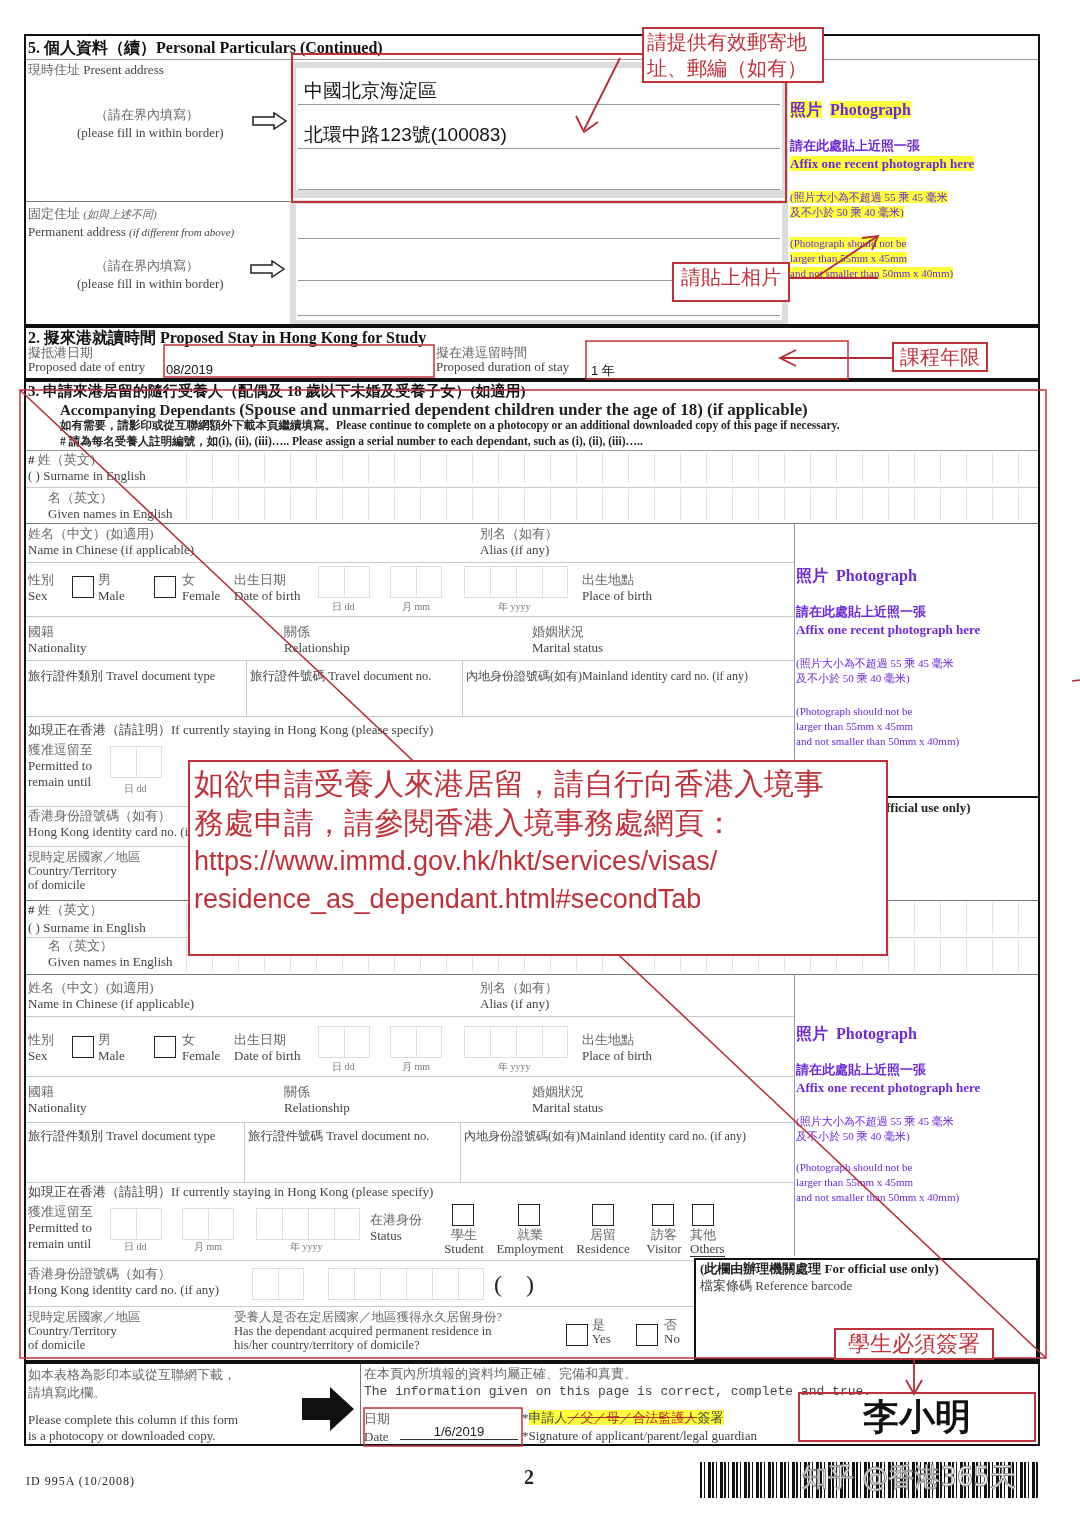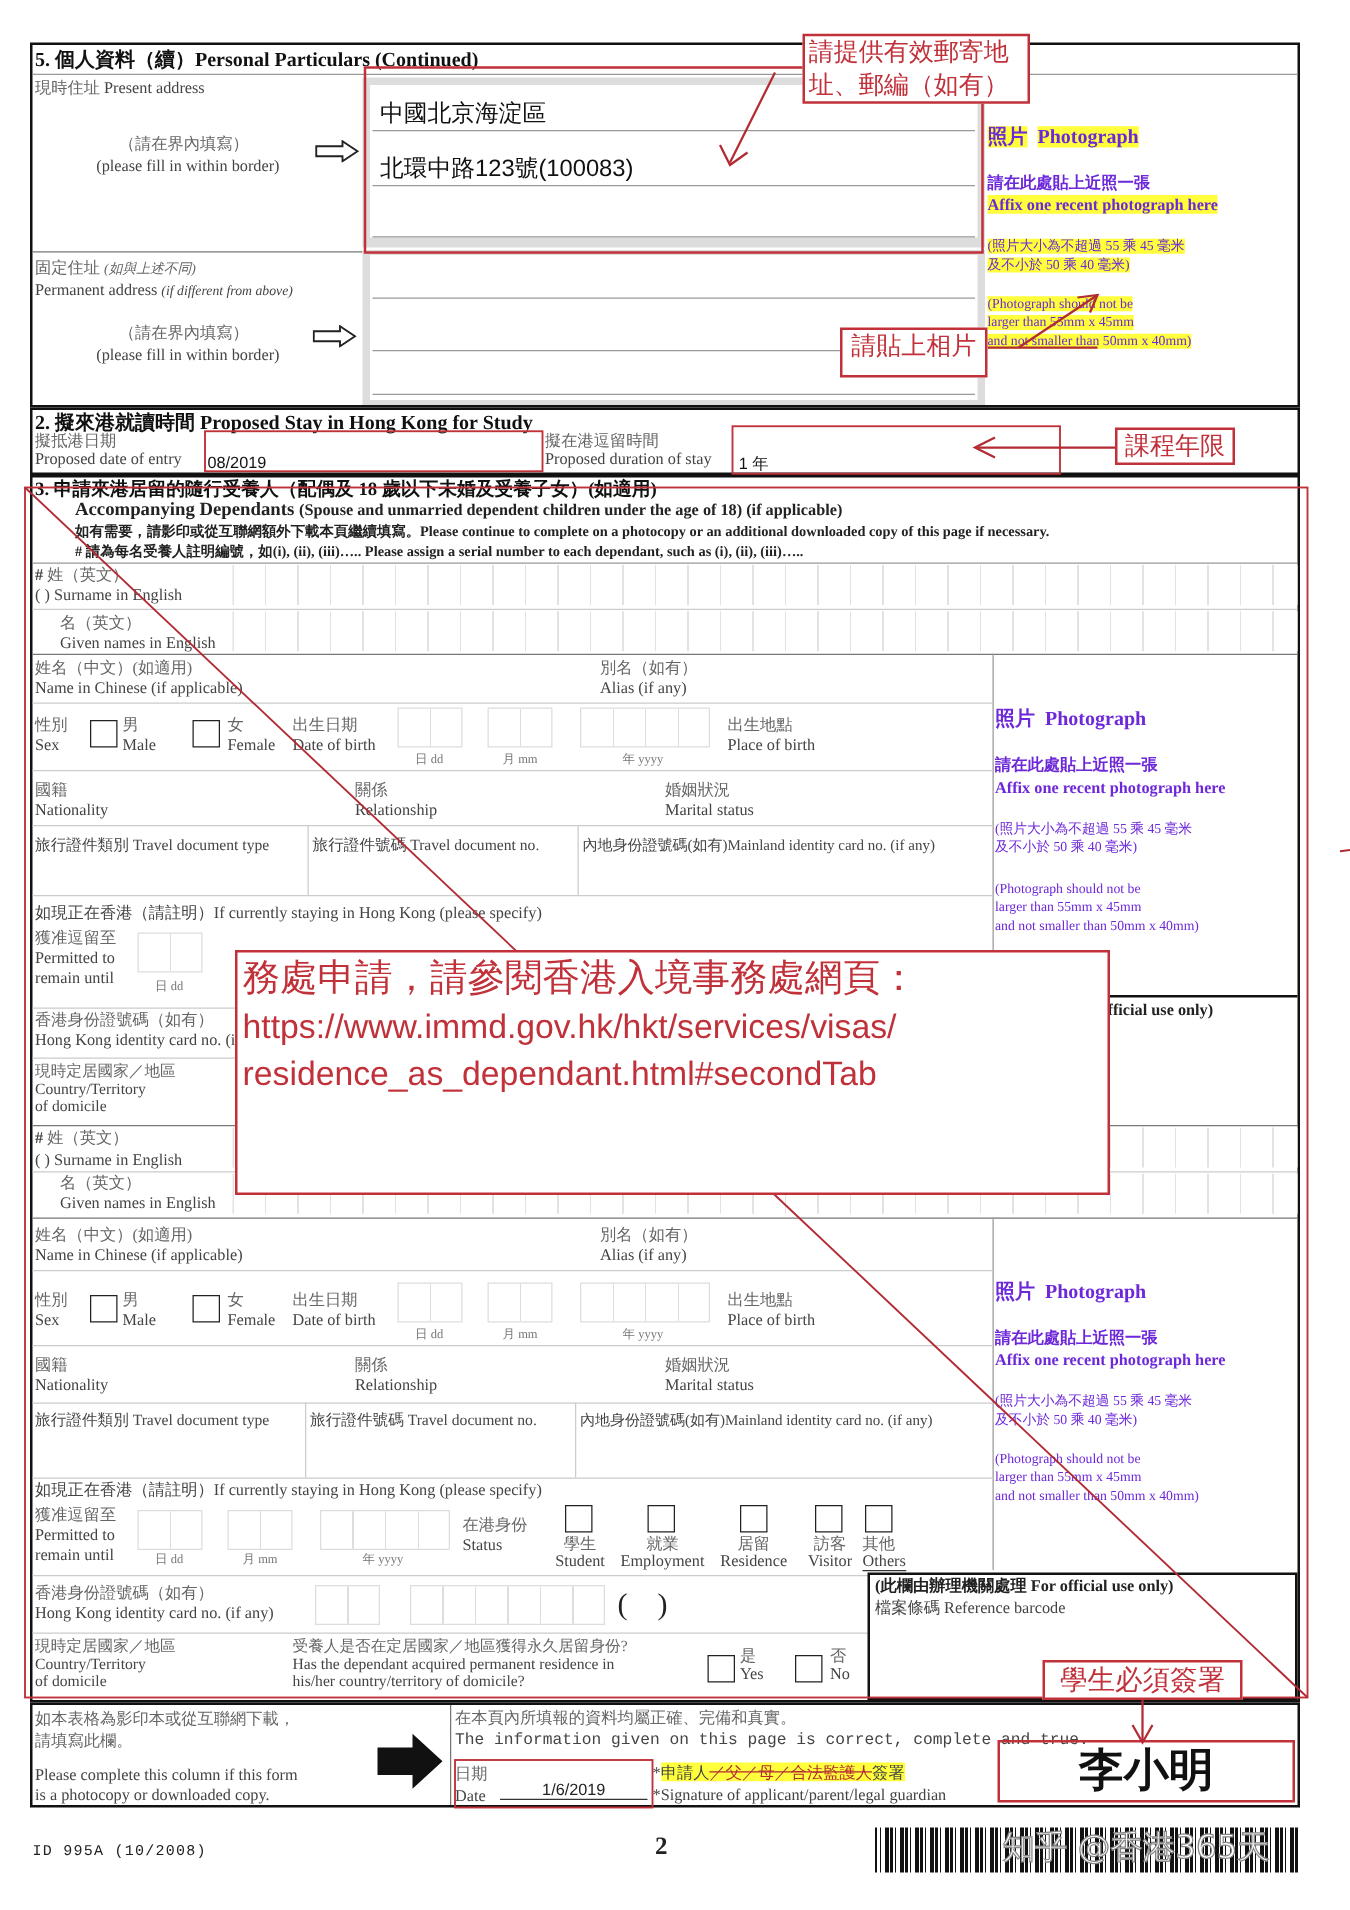--- a/index.html
+++ b/index.html
@@ -90,21 +90,21 @@
 <div class="lbl" style="left:28px;top:360px;line-height:14px;">Proposed date of entry</div>
 <div class="abs url" style="left:166px;top:362px;font-size:13px;color:#111;">08/2019</div>
 <div class="lbl" style="left:436px;top:346px;color:#666;line-height:14px;">擬在港逗留時間</div>
 <div class="lbl" style="left:436px;top:360px;line-height:14px;">Proposed duration of stay</div>
 <div class="abs url" style="left:591px;top:362px;font-size:13px;color:#111;">1 年</div>
 
 <div class="frame" style="left:24px;top:380px;width:1016px;height:982px;"></div>
 <div class="sec-title" style="left:28px;top:382px;font-size:15px;">3.  申請來港居留的隨行受養人（配偶及 18 歲以下未婚及受養子女）(如適用)</div>
 <div class="abs" style="left:60px;top:400px;font-size:15px;font-weight:bold;white-space:nowrap;">
   <span>Accompanying Dependants</span>
-  <span style="font-size:13px">(Spouse and unmarried dependent children under the age of 18) (if applicable)</span>
+  <span style="font-size:17px">(Spouse and unmarried dependent children under the age of 18) (if applicable)</span>
 </div>
 <div class="abs" style="left:60px;top:418px;font-size:11.5px;font-weight:bold;white-space:nowrap;">如有需要，請影印或從互聯網額外下載本頁繼續填寫。Please continue to complete on a photocopy or an additional downloaded copy of this page if necessary.</div>
 <div class="abs" style="left:60px;top:434px;font-size:11.5px;font-weight:bold;white-space:nowrap;"># 請為每名受養人註明編號，如(i), (ii), (iii)…..    Please assign a serial number to each dependant, such as (i), (ii), (iii)…..</div>
 
 <div class="abs" style="left:26px;top:450px;width:1012px;height:450px;">
   <div class="hl abs" style="left:0;top:0;width:1012px;"></div>
   <div class="lbl" style="left:2px;top:2px;"><b>#</b> <span class="zh">姓（英文）</span></div>
   <div class="lbl" style="left:2px;top:18px;"><span>( )</span> <span>Surname in English</span></div>
   <div class="grid-cells" style="left:160px;top:2px;width:852px;height:32px;background:repeating-linear-gradient(90deg,#e2e2e2 0 1px,#fff 1px 26px);"></div>
   <div class="hl abs" style="left:0;top:37px;width:1012px;border-color:#ccc"></div>
@@ -269,21 +269,21 @@
 <div class="lbl" style="left:364px;top:1366px;color:#666">在本頁內所填報的資料均屬正確、完備和真實。</div>
 <div class="lbl" style="left:364px;top:1384px;font-family:Liberation Mono, monospace;">The information given on this page is correct, complete and true.</div>
 <div class="lbl" style="left:364px;top:1410px;line-height:18px;"><span class="zh">日期</span><br><span>Date</span></div>
 <div class="abs url" style="left:400px;top:1424px;width:118px;text-align:center;font-size:13px;border-bottom:1px solid #333;">1/6/2019</div>
 <div class="lbl" style="left:522px;top:1410px;">
   <span>*</span><span class="yellow" style="color:#444"><span>申請人</span><s style="color:#b22a33">／父／母／合法監護人</s><span>簽署</span></span>
 </div>
 <div class="lbl" style="left:522px;top:1428px;">*Signature of applicant/parent/legal guardian</div>
 <div class="abs" style="left:798px;top:1392px;width:238px;height:50px;border:2px solid #c0313a;text-align:center;font-family:'DejaVu Sans',sans-serif;font-size:36px;font-weight:bold;line-height:46px;color:#111;">李小明</div>
 
-<div class="abs" style="left:26px;top:1474px;font-family:Liberation Mono, monospace;font-size:12px;letter-spacing:1px;">ID 995A (10/2008)</div>
+<div class="abs" style="left:26px;top:1474px;font-family:Liberation Serif, serif;font-size:12px;letter-spacing:1px;">ID 995A (10/2008)</div>
 <div class="abs" style="left:524px;top:1466px;font-size:20px;font-weight:bold;">2</div>
 <div class="abs" style="left:700px;top:1462px;width:340px;height:36px;background:repeating-linear-gradient(90deg,#111 0 2px,#fff 2px 4px,#111 4px 5px,#fff 5px 8px,#111 8px 11px,#fff 11px 12px);"></div>
 <div class="abs" style="left:802px;top:1460px;font-family:'DejaVu Sans',sans-serif;font-size:26px;color:#fff;-webkit-text-stroke:1px #888;white-space:nowrap;">知乎 @香港365天</div>
 
 <svg class="overlay" width="1080" height="1528">
 
   <rect x="292" y="54" width="494" height="148" fill="none" stroke="#c0313a" stroke-width="2"></rect>
 
   <line x1="620" y1="58" x2="584" y2="130" stroke="#b22a33" stroke-width="1.8"></line>
   <path d="M576 116 L584 132 L598 122" fill="none" stroke="#b22a33" stroke-width="1.8"></path>
@@ -309,17 +309,18 @@
   <line x1="1072" y1="681" x2="1080" y2="680" stroke="#b22a33" stroke-width="1.5"></line>
 </svg>
 
 <div class="redbox red" style="left:642px;top:27px;width:182px;height:56px;font-size:20px;line-height:26px;padding-left:3px;white-space:nowrap;">
   <div>請提供有效郵寄地</div>
   <div>址、郵編（如有）</div>
 </div>
 <div class="redbox red" style="left:672px;top:262px;width:118px;height:40px;font-size:20px;line-height:26px;text-align:center;">請貼上相片</div>
 <div class="redbox red" style="left:892px;top:342px;width:96px;height:30px;font-size:20px;line-height:26px;text-align:center;">課程年限</div>
 <div class="redbox red" style="left:188px;top:760px;width:700px;height:196px;padding:2px 0 0 4px;">
+  <div style="font-size:30px;line-height:40px;white-space:nowrap;">如欲申請受養人來港居留，請自行向香港入境事</div>
   <div style="font-size:30px;line-height:38px;white-space:nowrap;">務處申請，請參閱香港入境事務處網頁：</div>
   <div class="url" style="font-size:27px;line-height:38px;white-space:nowrap;">https://www.immd.gov.hk/hkt/services/visas/</div>
   <div class="url" style="font-size:27px;line-height:38px;white-space:nowrap;">residence_as_dependant.html#secondTab</div>
 </div>
 <div class="redbox red" style="left:834px;top:1328px;width:160px;height:32px;font-size:22px;line-height:28px;text-align:center;">學生必須簽署</div>
 
 </body></html>

